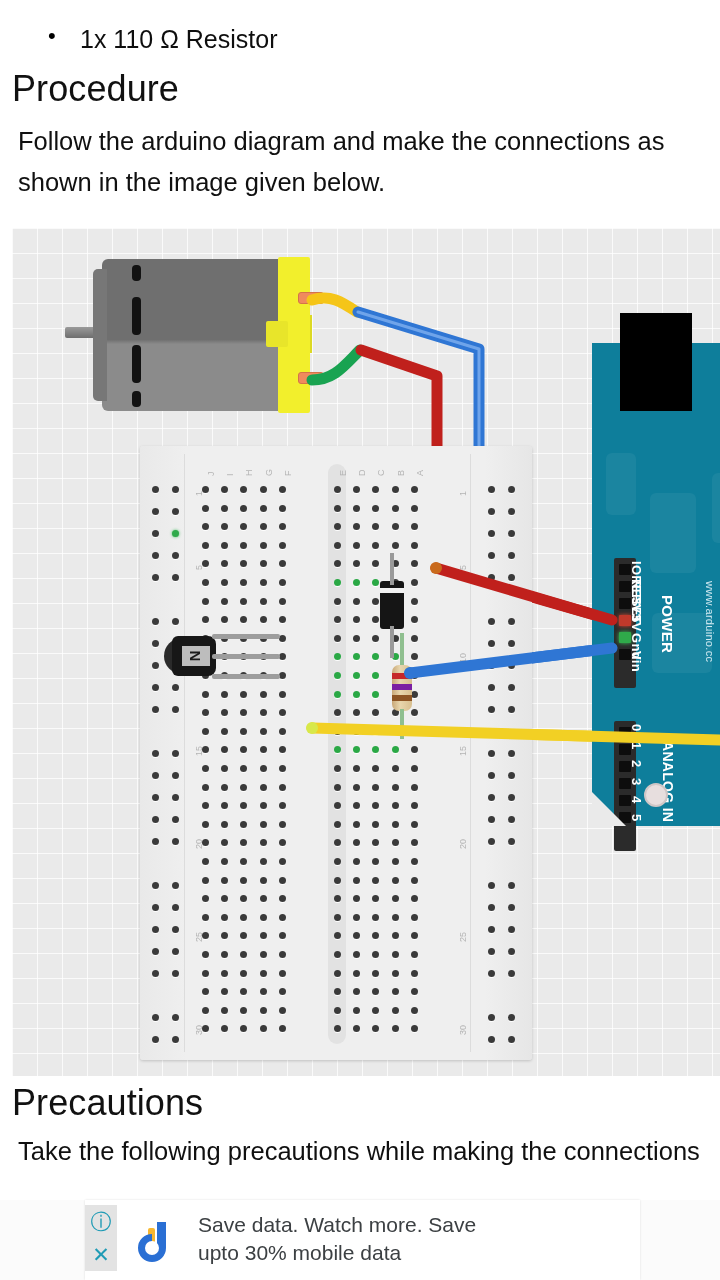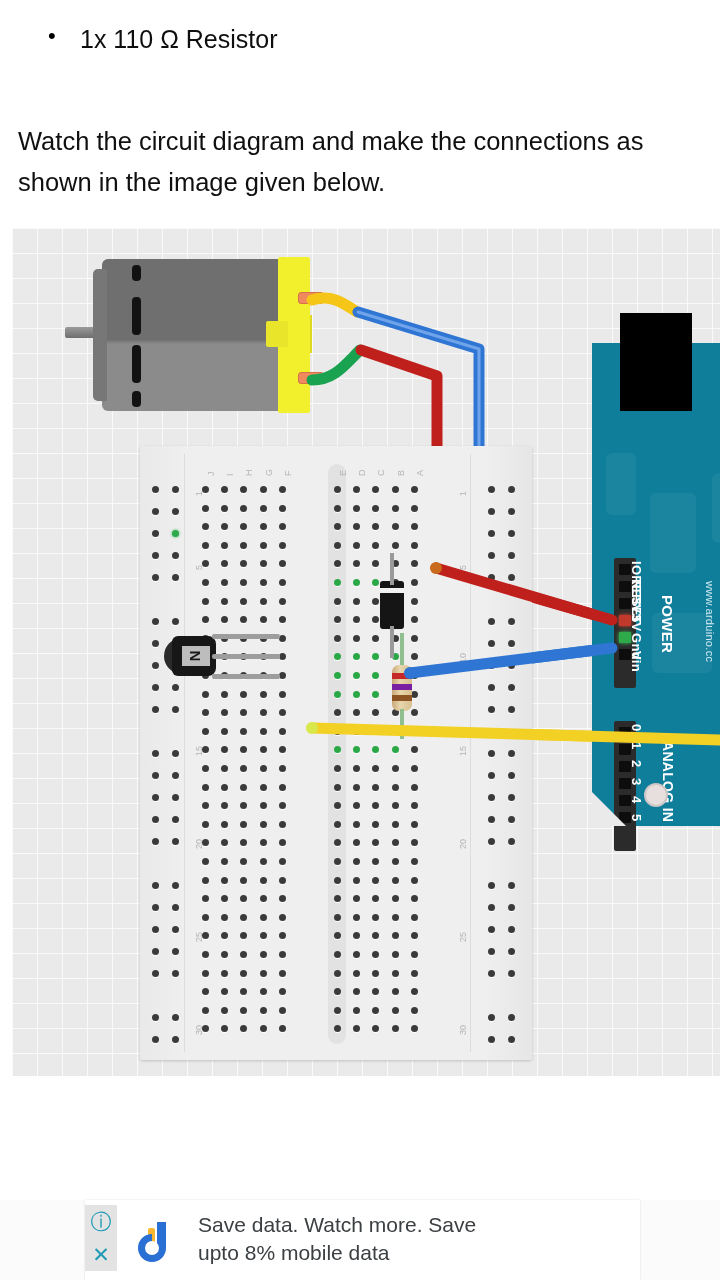--- a/index.html
+++ b/index.html
@@ -203,22 +203,23 @@
 </style>
 </head>
 <body>
 
 <div id="page">
 
   <ul class="bullet-list" style="position:absolute; left:0; top:24px; width:720px;">
     <li class="bullet-item">1x 110 Ω Resistor</li>
   </ul>
 
-
-  <p class="body-para" style="position:absolute; left:18px; top:121px; width:690px;">Watch the circuit diagram and make the connections as shown in the image given below.</p>
+  <h2 class="section-heading" style="position:absolute; left:12px; top:68px;">Procedure</h2>
+
+  <p class="body-para" style="position:absolute; left:18px; top:121px; width:690px;">Follow the arduino diagram and make the connections as shown in the image given below.</p>
 
   <div class="diagram">
 
     <div class="motor">
       <div class="motor-shaft"></div>
       <div class="motor-body">
         <div class="motor-slot" style="top:6px;  height:16px;"></div>
         <div class="motor-slot" style="top:38px; height:38px;"></div>
         <div class="motor-slot" style="top:86px; height:38px;"></div>
         <div class="motor-slot" style="top:132px;height:16px;"></div>
@@ -748,36 +749,38 @@
         <circle cx="300" cy="500" r="6" fill="#d8e84a"></circle>
         <path d="M424,340 L600,392" stroke="#c0201c" stroke-width="11" fill="none" stroke-linecap="round"></path>
         <path d="M398,445 L600,420" stroke="#2f76d4" stroke-width="11" fill="none" stroke-linecap="round"></path>
         <circle cx="398" cy="445" r="6" fill="#2f76d4"></circle>
         <circle cx="424" cy="340" r="6" fill="#c96a1c"></circle>
       </svg>
     </div>
 
   </div>
 
-
+  <h2 class="section-heading" style="position:absolute; left:12px; top:1082px;">Precautions</h2>
+
+  <p class="body-para justify" style="position:absolute; left:18px; top:1131px; width:686px;">Take the following precautions while making the connections</p>
 
   <div class="ad"></div>
   <div class="ad-card"></div>
 
   <div class="ad-badges">
     <div class="ad-badge">ⓘ</div>
     <div class="ad-badge">✕</div>
   </div>
 
   <div class="ad-logo">
     <svg width="58" height="58" viewBox="0 0 58 58">
       <circle cx="29" cy="29" r="29" fill="#ffffff"></circle>
       <rect x="20" y="18" width="7" height="16" rx="2" fill="#f7b731"></rect>
       <rect x="29" y="13" width="7" height="21" rx="2" fill="#20bf9a"></rect>
       <path d="M38,12 v26 a14,14 0 0 1 -28,0 a14,14 0 0 1 14,-14 v9 a5,5 0 1 0 5,5 v-26 z" fill="#2a6fd4"></path>
       <circle cx="24" cy="38" r="7" fill="#ffffff"></circle>
     </svg>
   </div>
 
-  <div class="ad-text">Save data. Watch more. Save upto 8% mobile data</div>
+  <div class="ad-text">Save data. Watch more. Save upto 30% mobile data</div>
 
 
 </div>
 
 </body></html>

